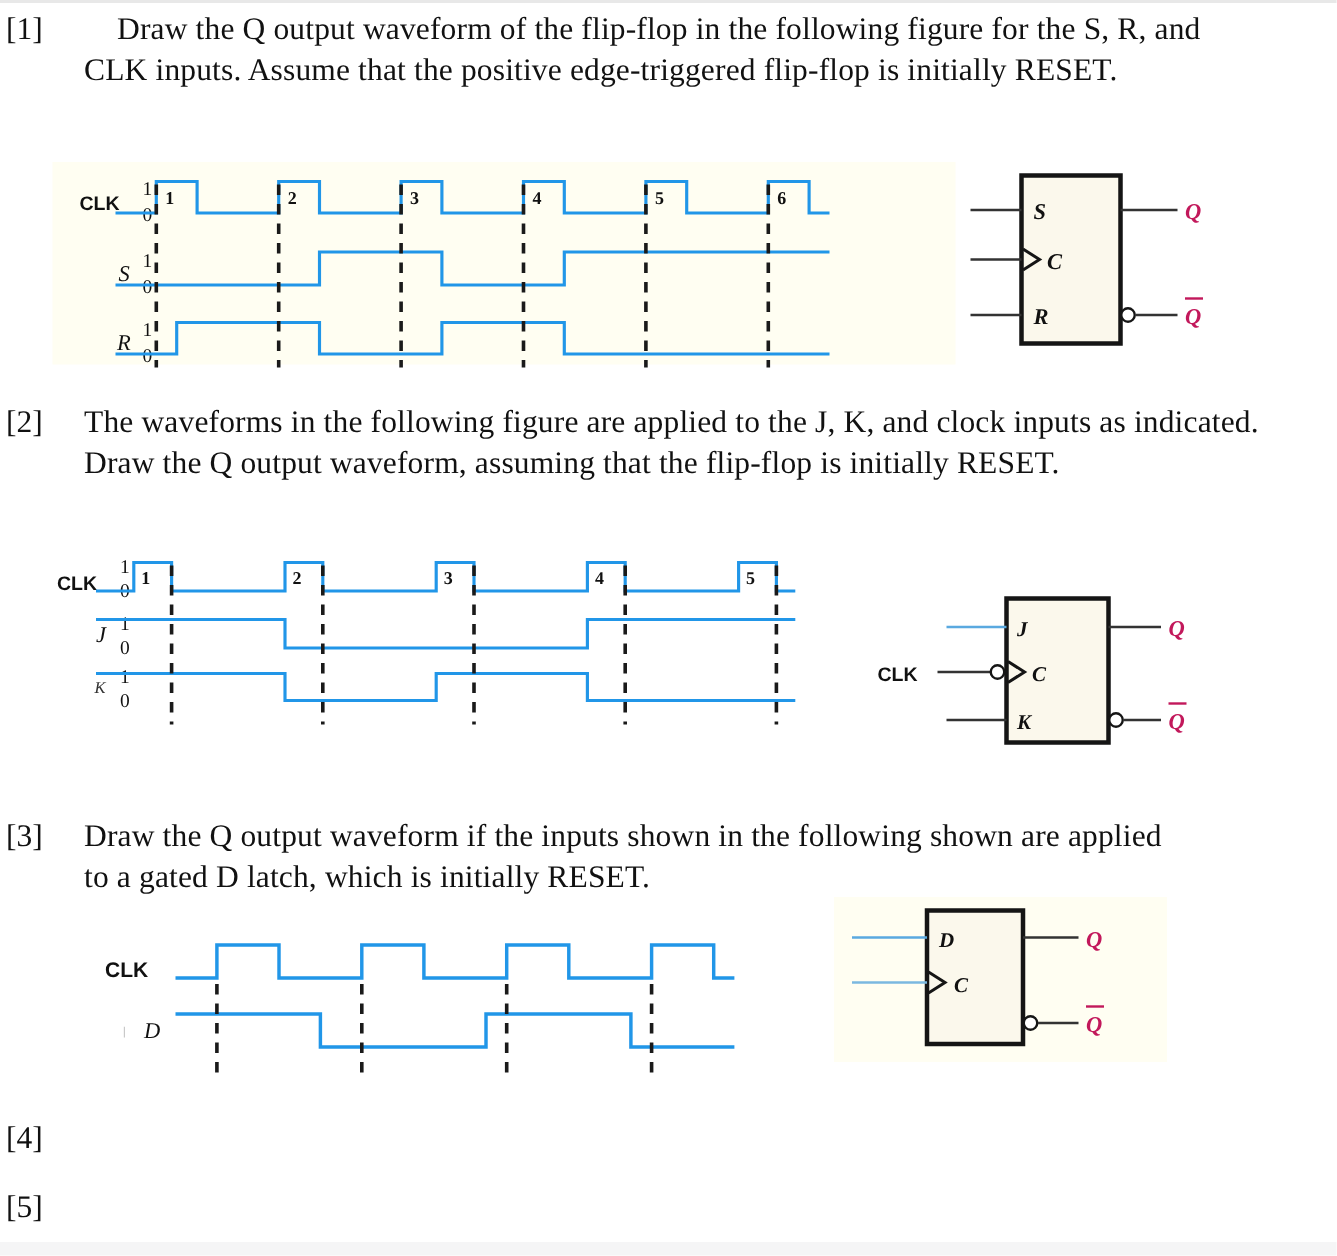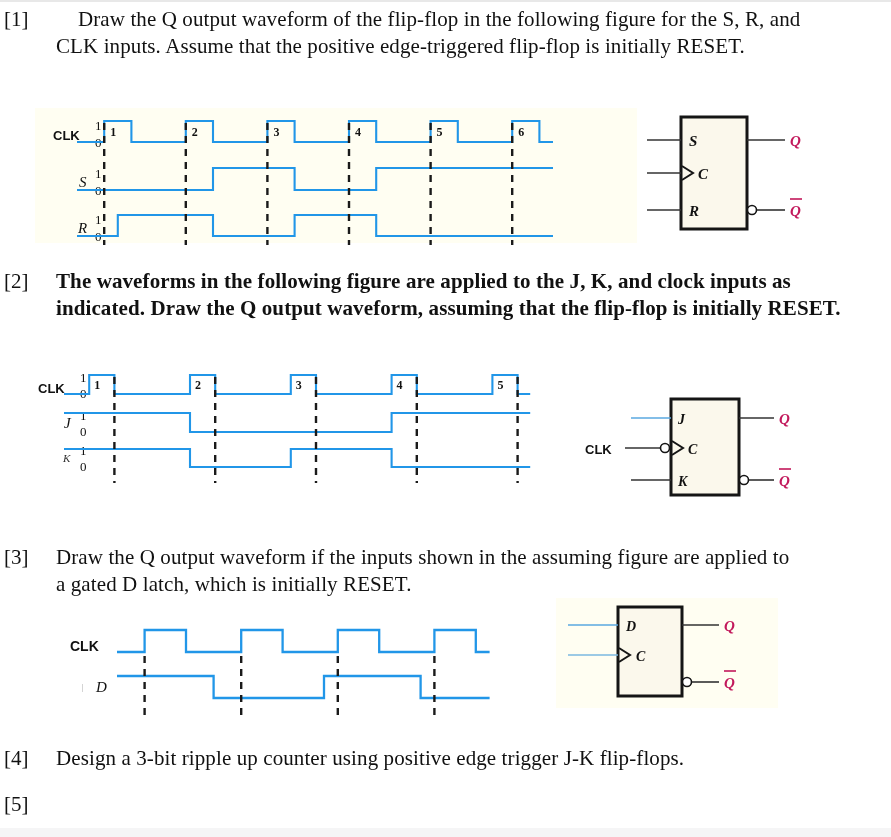--- a/index.html
+++ b/index.html
@@ -96,21 +96,21 @@
       <circle cx="107" cy="105" r="4.5" fill="#fff" stroke="#151515" stroke-width="1.6"></circle>
       <line x1="112" y1="105" x2="140" y2="105" stroke="#333" stroke-width="1.6"></line>
       <text class="lbl" x="145" y="41" font-size="15" font-style="italic" font-weight="700" fill="#c2185b">Q</text>
       <line x1="145" y1="94" x2="157" y2="94" stroke="#c2185b" stroke-width="1.6"></line>
       <text class="lbl" x="145" y="111" font-size="15" font-style="italic" font-weight="700" fill="#c2185b">Q</text>
     </svg>
   </div>
 
   <div class="q" style="left:4px;top:268px;width:846px;">
     <div class="qnum">[2]</div>
-    <div class="qtext" style="width:786px;font-weight:bold;">The waveforms in the following figure are applied to the J, K, and clock inputs as indicated. Draw the Q output waveform, assuming that the flip-flop is initially RESET.</div>
+    <div class="qtext" style="width:786px;">The waveforms in the following figure are applied to the J, K, and clock inputs as indicated. Draw the Q output waveform, assuming that the flip-flop is initially RESET.</div>
   </div>
 
   <div class="wavewrap" style="left:24px;top:365px;">
     <svg width="560" height="130" viewBox="0 0 560 130">
       <text class="lblsans" x="14" y="28" font-size="13" font-weight="700" fill="#111">CLK</text>
       <text class="lbl" x="56" y="17" font-size="13" fill="#111">1</text>
       <text class="lbl" x="56" y="33" font-size="13" fill="#111">0</text>
 
       <text class="lbl" x="40" y="63" font-size="15" font-style="italic" fill="#111">J</text>
       <text class="lbl" x="56" y="55" font-size="13" fill="#111">1</text>
@@ -158,21 +158,21 @@
       <circle cx="166" cy="88" r="4.5" fill="#fff" stroke="#151515" stroke-width="1.6"></circle>
       <line x1="171" y1="88" x2="196" y2="88" stroke="#333" stroke-width="1.6"></line>
       <text class="lbl" x="201" y="32" font-size="15" font-style="italic" font-weight="700" fill="#c2185b">Q</text>
       <line x1="201" y1="77" x2="213" y2="77" stroke="#c2185b" stroke-width="1.6"></line>
       <text class="lbl" x="201" y="94" font-size="15" font-style="italic" font-weight="700" fill="#c2185b">Q</text>
     </svg>
   </div>
 
   <div class="q" style="left:4px;top:544px;width:800px;">
     <div class="qnum">[3]</div>
-    <div class="qtext" style="width:740px;">Draw the Q output waveform if the inputs shown in the assuming figure are applied to a gated D latch, which is initially RESET.</div>
+    <div class="qtext" style="width:740px;">Draw the Q output waveform if the inputs shown in the following shown are applied to a gated D latch, which is initially RESET.</div>
   </div>
 
   <div class="figpanel" style="left:556px;top:598px;width:222px;height:110px;"></div>
 
   <div class="wavewrap" style="left:62px;top:618px;">
     <svg width="430" height="105" viewBox="0 0 430 105">
       <text class="lblsans" x="8" y="33" font-size="14" font-weight="700" fill="#111">CLK</text>
       <text class="lbl" x="20" y="72" font-size="8" fill="#999">|</text>
       <text class="lbl" x="34" y="74" font-size="15" font-style="italic" fill="#111">D</text>
       <g id="f3-waves">
@@ -200,20 +200,19 @@
       <circle cx="131" cy="84" r="4.5" fill="#fff" stroke="#151515" stroke-width="1.6"></circle>
       <line x1="136" y1="84" x2="163" y2="84" stroke="#333" stroke-width="1.6"></line>
       <text class="lbl" x="168" y="33" font-size="15" font-style="italic" font-weight="700" fill="#c2185b">Q</text>
       <line x1="168" y1="73" x2="180" y2="73" stroke="#c2185b" stroke-width="1.6"></line>
       <text class="lbl" x="168" y="90" font-size="15" font-style="italic" font-weight="700" fill="#c2185b">Q</text>
     </svg>
   </div>
 
   <div class="q" style="left:4px;top:745px;width:830px;">
     <div class="qnum">[4]</div>
-    <div class="qtext">Design a 3-bit ripple up counter using positive edge trigger J-K flip-flops.</div>
   </div>
 
   <div class="q" style="left:4px;top:791px;width:830px;">
     <div class="qnum">[5]</div>
   </div>
 
 </div>
 
 </body></html>

